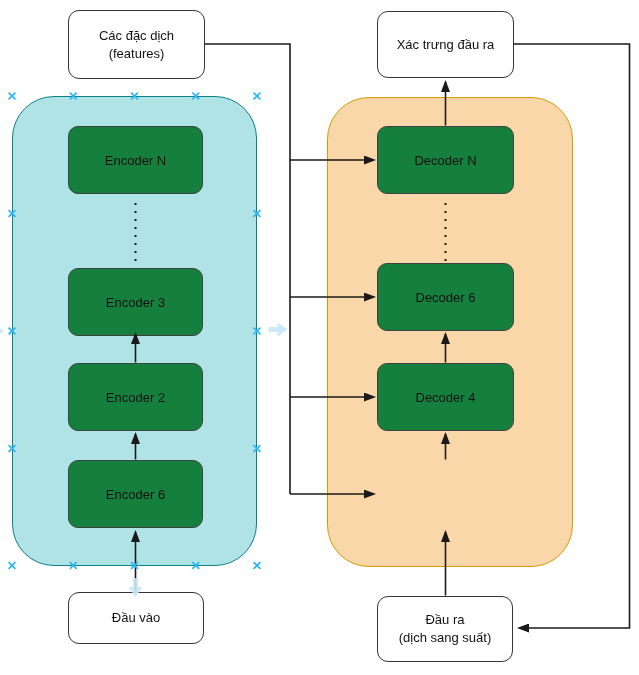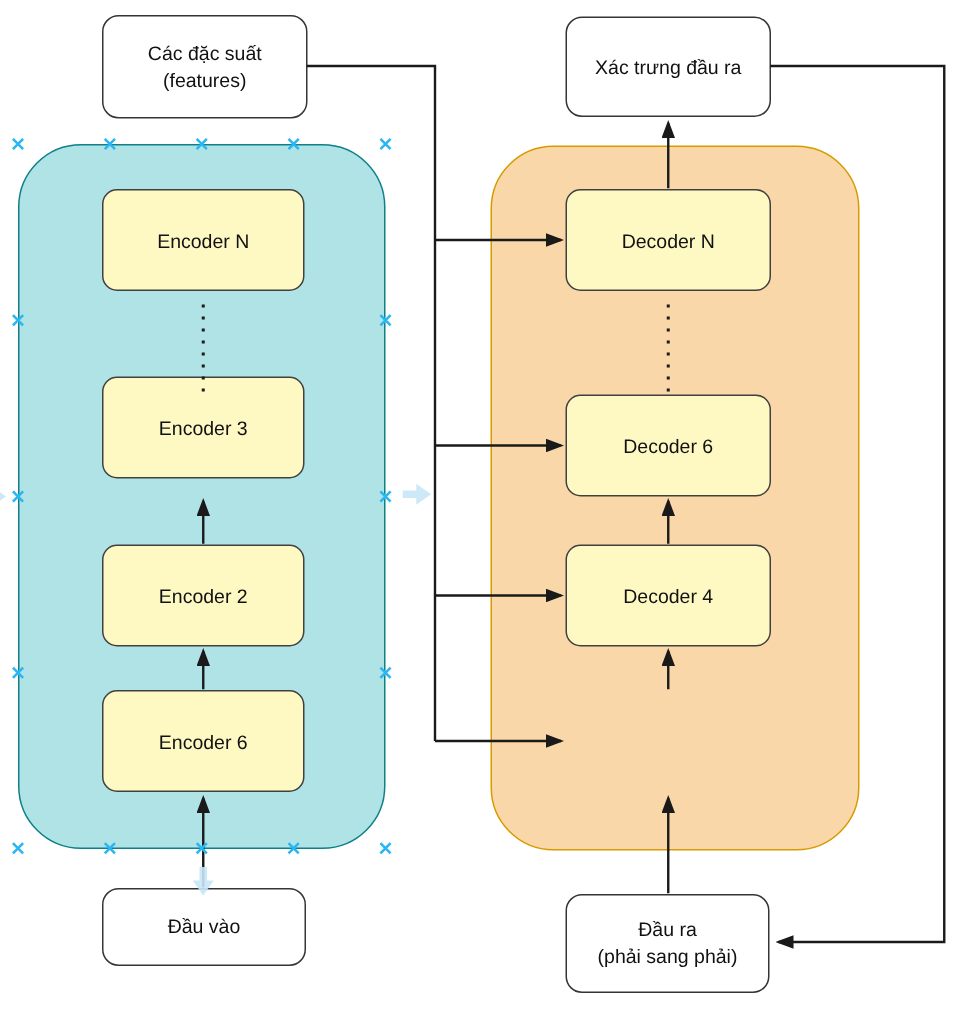--- a/index.html
+++ b/index.html
@@ -1,73 +1,73 @@
 <!DOCTYPE html>
 <html><head>
 <meta charset="utf-8">
 <style>
   html,body{margin:0;padding:0;background:#fff;}
   .canvas{position:relative;width:639px;height:675px;background:#ffffff;overflow:hidden;
           font-family:"Liberation Sans",sans-serif;color:#111;}
   .container{position:absolute;box-sizing:border-box;border-radius:42px;z-index:1;}
   .teal{left:12px;top:96px;width:245px;height:470px;background:#b0e3e6;border:1.5px solid #0e8088;}
   .orange{left:327px;top:97px;width:246px;height:470px;background:#fad7a8;border:1.5px solid #d79b00;}
-  .node{position:absolute;box-sizing:border-box;width:135px;height:68px;background:#fef9c3;
+  .node{position:absolute;box-sizing:border-box;width:135px;height:68px;background:#15803d;
         border:1.5px solid #404040;border-radius:10px;display:flex;align-items:center;
         justify-content:center;font-size:13px;z-index:2;}
   .node.dec{width:137px;align-items:center;}
   .io{position:absolute;box-sizing:border-box;background:#ffffff;border:1.5px solid #353535;
       border-radius:11px;display:flex;flex-direction:column;align-items:center;justify-content:center;
       font-size:13px;line-height:1.35;text-align:center;z-index:2;}
   svg.wires{position:absolute;left:0;top:0;z-index:3;pointer-events:none;}
 </style>
 </head>
 <body>
 
 <div class="canvas">
 
   <div class="container teal"></div>
   <div class="container orange"></div>
 
   <div class="node enc" style="left:68px;top:126px">
     <span>Encoder N</span>
     </div>
-  <div class="node enc" style="left:68px;top:251px">
+  <div class="node enc" style="left:68px;top:268px">
     <span>Encoder 3</span>
     </div>
   <div class="node enc" style="left:68px;top:363px">
     <span>Encoder 2</span>
     </div>
   <div class="node enc" style="left:68px;top:460px">
     <span>Encoder 6</span>
     </div>
 
   <div class="node dec" style="left:377px;top:126px">
     <span>Decoder N</span>
     </div>
   <div class="node dec" style="left:377px;top:263px">
     <span>Decoder 6</span>
     </div>
   <div class="node dec" style="left:377px;top:363px">
     <span>Decoder 4</span>
     </div>
 
   <div class="io" style="left:68px;top:10px;width:137px;height:69px">
-    <span>Các đặc suất</span>
+    <span>Các đặc dịch</span>
     <span>(features)</span>
   </div>
   <div class="io" style="left:377px;top:11px;width:137px;height:67px">
     <span>Xác trưng đầu ra</span>
   </div>
   <div class="io" style="left:68px;top:592px;width:136px;height:52px">
     <span>Đầu vào</span>
   </div>
   <div class="io" style="left:377px;top:596px;width:136px;height:66px">
     <span>Đầu ra</span>
-    <span>(phải sang phải)</span>
+    <span>(dịch sang suất)</span>
   </div>
 
   <svg class="wires" width="639" height="675" viewBox="0 0 639 675">
     <defs>
       <marker id="ah" markerWidth="12" markerHeight="9" refX="10" refY="4.5" orient="auto" markerUnits="userSpaceOnUse">
         <path d="M0,0 L12,4.5 L0,9 Z" fill="#1a1a1a"></path>
       </marker>
       <path id="xm" d="M-3.4,-3.4 L3.4,3.4 M-3.4,3.4 L3.4,-3.4"></path>
       <path id="flowR" d="M0,6.5 L9,6.5 L9,2 L19,9 L9,16 L9,11.5 L0,11.5 Z"></path>
       <path id="flowD" d="M6.5,0 L6.5,9 L2,9 L9,19 L16,9 L11.5,9 L11.5,0 Z"></path>

